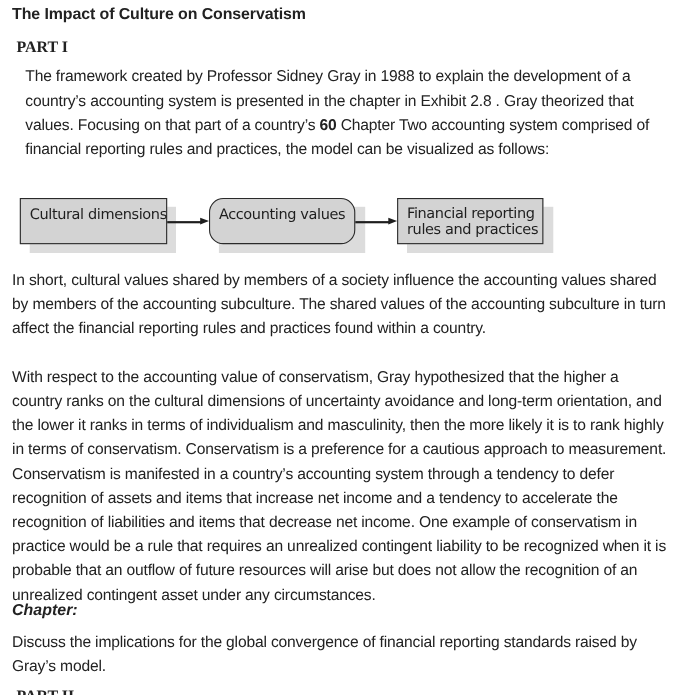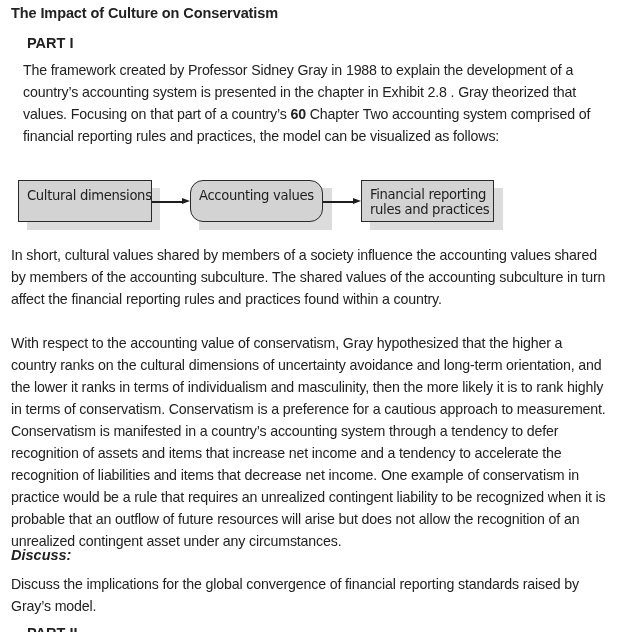--- a/index.html
+++ b/index.html
@@ -26,25 +26,26 @@
     left: 0;
     top: 4px;
     font-size: 14.5px;
     font-weight: bold;
     line-height: 18px;
     white-space: nowrap;
     letter-spacing: -0.1px;
   }
   .part-heading {
     position: absolute;
-    left: 16px;
+    left: 4px;
     font-size: 14.5px;
     font-weight: bold;
     line-height: 18px;
     white-space: nowrap;
+    font-family: Liberation Serif, serif;
   }
   .para {
     position: absolute;
     left: 0;
     width: 615px;
     font-size: 14.2px;
     line-height: 22px;
     letter-spacing: -0.15px;
   }
   .para .line {
@@ -162,19 +163,19 @@
     <span class="line">the lower it ranks in terms of individualism and masculinity, then the more likely it is to rank highly</span>
     <span class="line">in terms of conservatism. Conservatism is a preference for a cautious approach to measurement.</span>
     <span class="line">Conservatism is manifested in a country’s accounting system through a tendency to defer</span>
     <span class="line">recognition of assets and items that increase net income and a tendency to accelerate the</span>
     <span class="line">recognition of liabilities and items that decrease net income. One example of conservatism in</span>
     <span class="line">practice would be a rule that requires an unrealized contingent liability to be recognized when it is</span>
     <span class="line">probable that an outflow of future resources will arise but does not allow the recognition of an</span>
     <span class="line">unrealized contingent asset under any circumstances.</span>
   </div>
 
-  <div class="required">Discuss:</div>
+  <div class="required">Chapter:</div>
 
   <div class="para" style="top:573px;">
     <span class="line">Discuss the implications for the global convergence of financial reporting standards raised by</span>
     <span class="line">Gray’s model.</span>
   </div>
 </div>
 
 </body></html>

